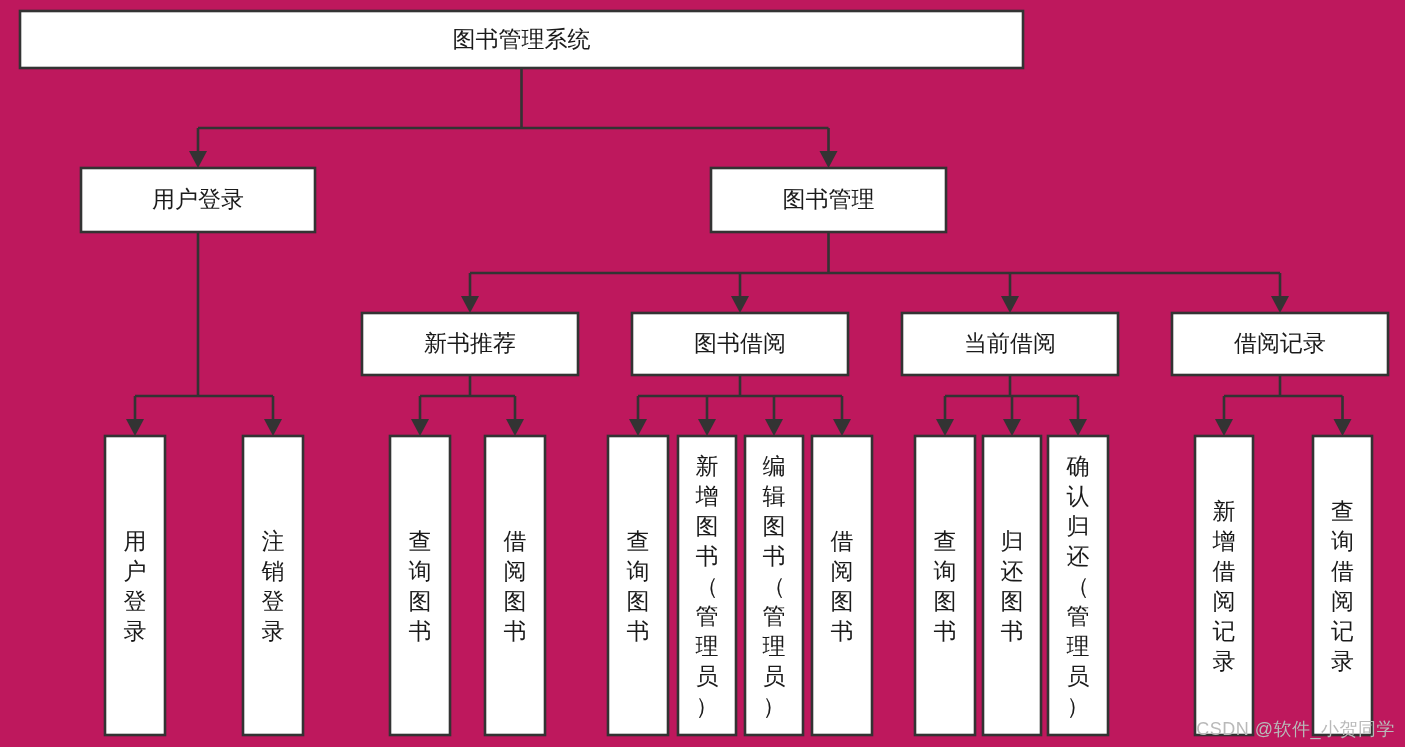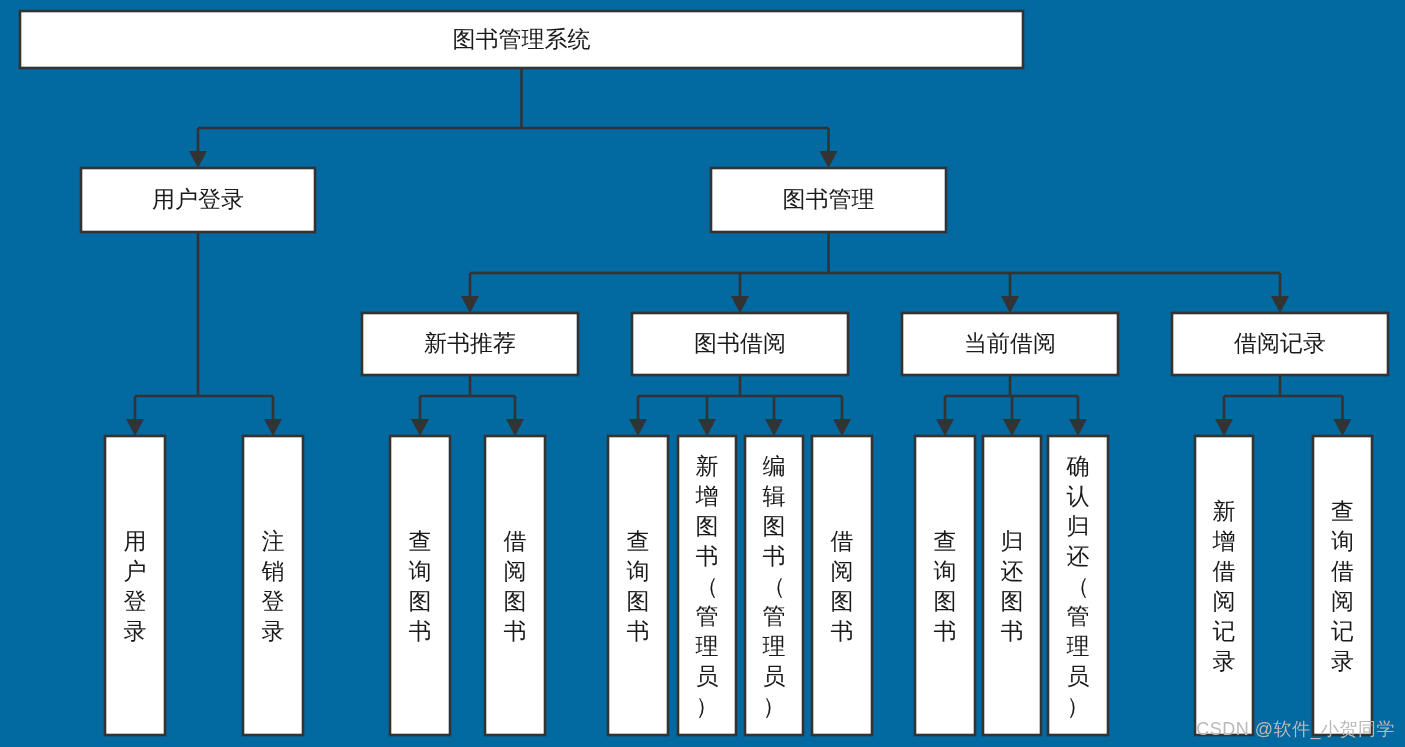--- a/index.html
+++ b/index.html
@@ -7,21 +7,21 @@
     padding: 0;
     background: #ffffff;
   }
   body {
     font-family: "Liberation Sans", "DejaVu Sans", sans-serif;
   }
   #diagram-root {
     position: relative;
     width: 1405px;
     height: 747px;
-    background: #0369a1;
+    background: #be185d;
     overflow: hidden;
   }
   svg#flow {
     position: absolute;
     left: 0;
     top: 0;
     width: 1405px;
     height: 747px;
     display: block;
   }

